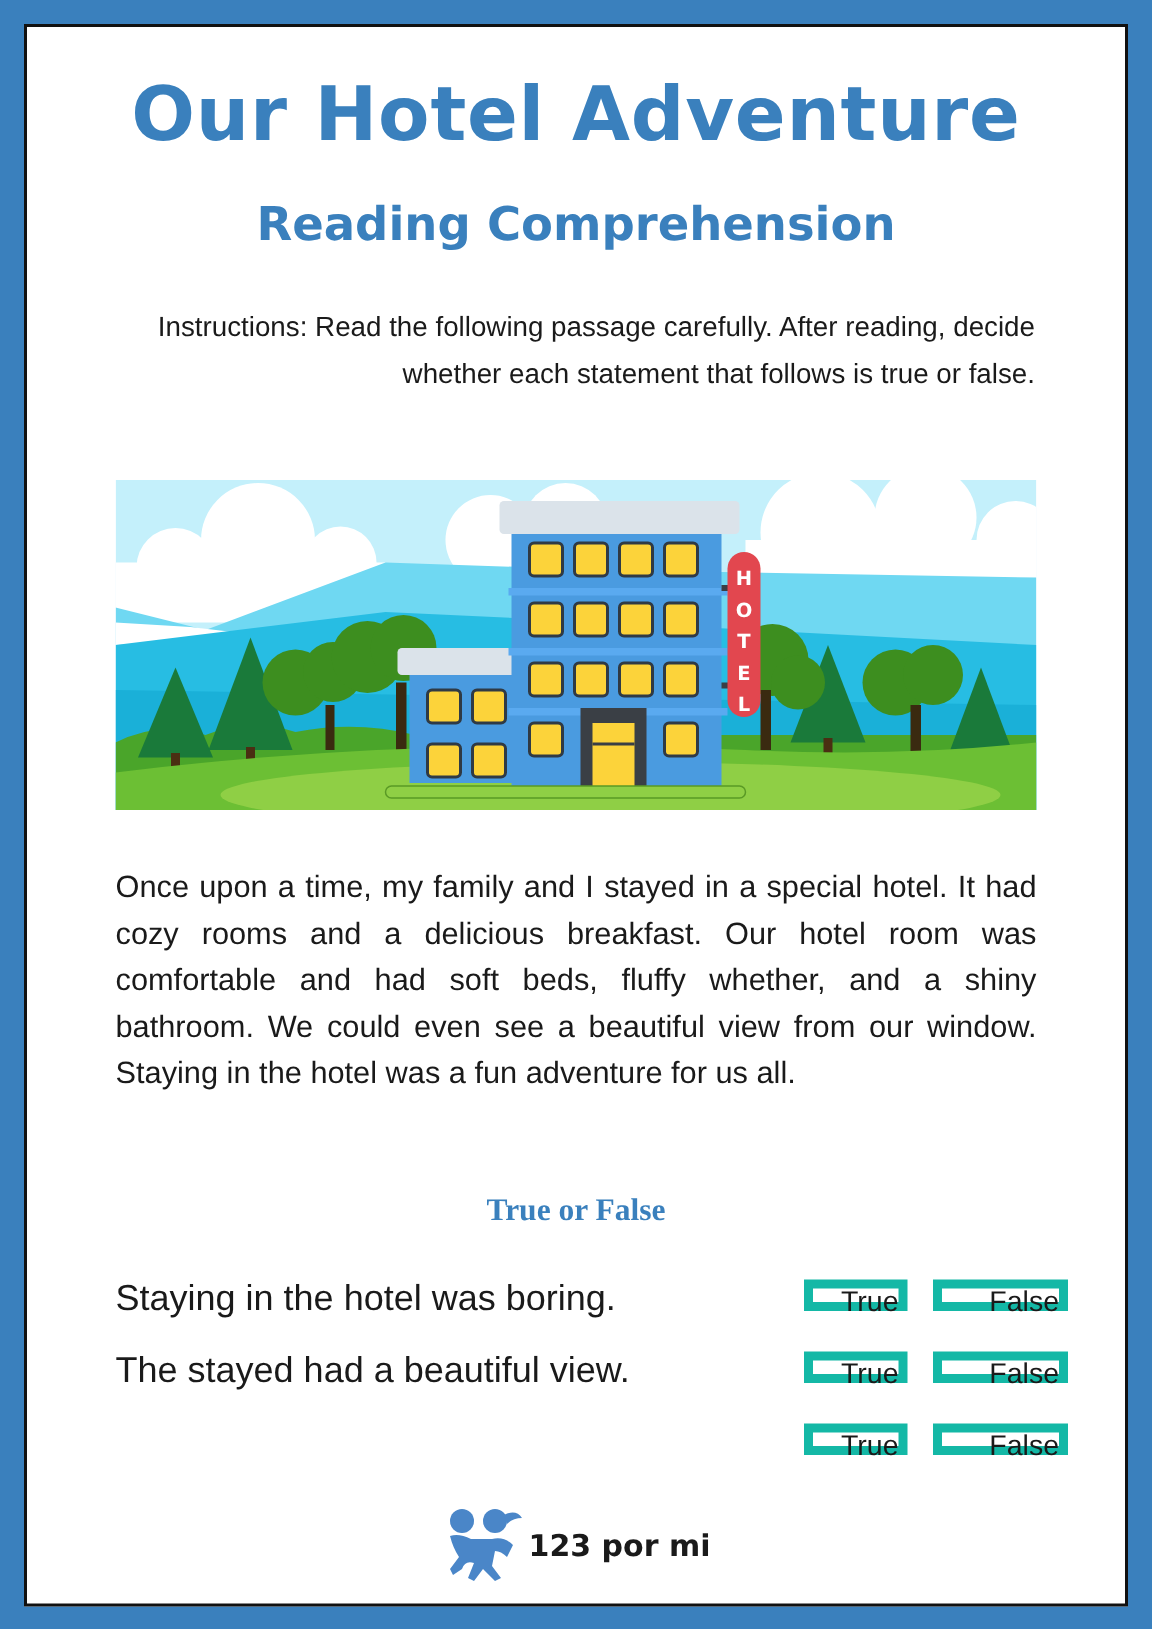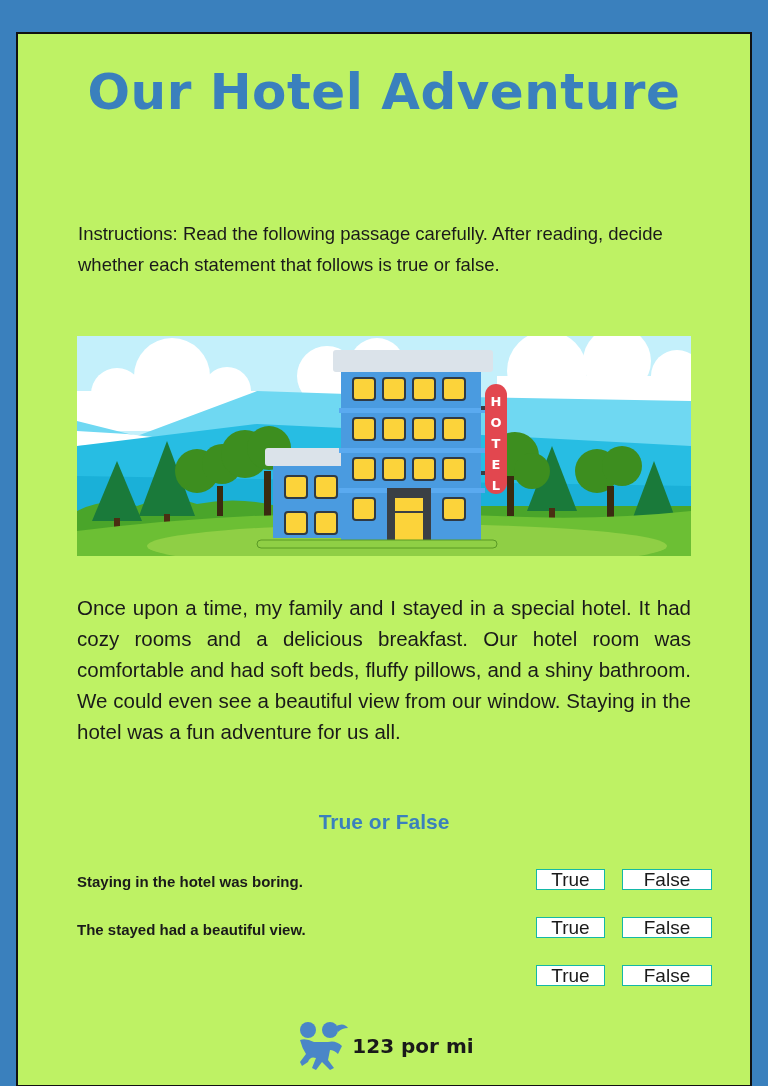--- a/index.html
+++ b/index.html
@@ -5,23 +5,23 @@
     html, body { margin: 0; padding: 0; }
     body {
       width: 768px; height: 1086px;
       background: #3a80bd;
       position: relative;
       overflow: hidden;
       font-family: "DejaVu Sans", sans-serif;
     }
     .page {
       position: absolute;
-      left: 16px; top: 32px;
+      left: 16px; top: 16px;
       width: 732px; height: 1051px;
-      background: #bef264;
+      background: #ffffff;
       border: 2px solid #111111;
       box-sizing: content-box;
     }
     .title {
       position: absolute; left: 0; right: 0; top: 28px;
       text-align: center;
       color: #3a80bd;
       font-family: "DejaVu Sans", sans-serif;
       font-weight: bold;
       font-size: 50px;
@@ -32,21 +32,21 @@
       position: absolute; left: 0; right: 0; top: 112px;
       text-align: center;
       color: #3a80bd;
       font-family: "DejaVu Sans", sans-serif;
       font-weight: bold;
       font-size: 31px;
       line-height: 40px;
     }
     .instructions {
       position: absolute; left: 60px; right: 60px; top: 184px;
-      text-align: left;
+      text-align: right;
       color: #1a1a1a;
       font-family: "Liberation Sans", sans-serif;
       font-size: 18.5px;
       line-height: 31px;
     }
     .illustration {
       position: absolute;
       left: 59px; top: 302px;
       width: 614px; height: 220px;
       overflow: hidden;
@@ -59,49 +59,48 @@
       font-family: "Liberation Sans", sans-serif;
       font-size: 20.5px;
       line-height: 31px;
       text-align: justify;
       margin: 0;
     }
     .tf-heading {
       position: absolute; left: 0; right: 0; top: 774px;
       text-align: center;
       color: #3a80bd;
-      font-family: Liberation Sans, sans-serif;
+      font-family: Liberation Serif, serif;
       font-weight: bold;
       font-size: 21px;
       line-height: 28px;
     }
     .tf-list { position: absolute; left: 59px; top: 830px; width: 614px; }
     .tf-row {
       position: relative;
       height: 48px;
     }
     .tf-statement {
       position: absolute; left: 0; top: 4px;
       color: #1a1a1a;
       font-family: "Liberation Sans", sans-serif;
-      font-size: 15px;
+      font-size: 24px;
       line-height: 28px;
-      font-weight: bold;
     }
     .tf-option {
       position: absolute; top: 5px;
       height: 21px;
-      border: 1px solid #14b8a6;
+      border: 6px solid #14b8a6;
       box-sizing: border-box;
       background: #ffffff;
       color: #1a1a1a;
       font-family: "Liberation Sans", sans-serif;
       font-size: 19px;
       line-height: 20px;
-      text-align: center;
+      text-align: right;
       cursor: pointer;
     }
     .tf-true { left: 459px; width: 69px; }
     .tf-false { left: 545px; width: 90px; }
     .footer {
       position: absolute; left: 0; right: 0; top: 986px;
       display: flex; justify-content: center; align-items: center;
       gap: 0;
     }
     .footer-logo { width: 58px; height: 52px; }
@@ -111,20 +110,21 @@
       font-weight: bold;
       font-size: 20px;
     }
   </style>
 </head>
 <body>
 
 <div class="page">
 
   <h1 class="title" style="margin:0">Our Hotel Adventure</h1>
+  <h2 class="subtitle" style="margin:0">Reading Comprehension</h2>
   <div class="instructions">Instructions: Read the following passage carefully. After reading, decide whether each statement that follows is true or false.</div>
 
   <div class="illustration">
     <svg width="614" height="220" viewBox="0 0 614 220" xmlns="http://www.w3.org/2000/svg">
 
       <rect x="0" y="0" width="614" height="220" fill="#c4f0fb"></rect>
 
       <g fill="#ffffff">
         <circle cx="40" cy="58" r="26"></circle>
         <circle cx="95" cy="40" r="38"></circle>
@@ -225,21 +225,21 @@
       <g fill="#ffffff" font-family="DejaVu Sans, sans-serif" font-weight="bold" font-size="13" text-anchor="middle">
         <text x="419" y="70">H</text>
         <text x="419" y="91">O</text>
         <text x="419" y="112">T</text>
         <text x="419" y="133">E</text>
         <text x="419" y="154">L</text>
       </g>
     </svg>
   </div>
 
-  <p class="passage">Once upon a time, my family and I stayed in a special hotel. It had cozy rooms and a delicious breakfast. Our hotel room was comfortable and had soft beds, fluffy pillows, and a shiny bathroom. We could even see a beautiful view from our window. Staying in the hotel was a fun adventure for us all.</p>
+  <p class="passage">Once upon a time, my family and I stayed in a special hotel. It had cozy rooms and a delicious breakfast. Our hotel room was comfortable and had soft beds, fluffy whether, and a shiny bathroom. We could even see a beautiful view from our window. Staying in the hotel was a fun adventure for us all.</p>
 
   <h3 class="tf-heading" style="margin:0">True or False</h3>
 
   <div class="tf-list">
     <div class="tf-row">
       <span class="tf-statement">Staying in the hotel was boring.</span>
       <span class="tf-option tf-true">True</span>
       <span class="tf-option tf-false">False</span>
     </div>
     <div class="tf-row">

